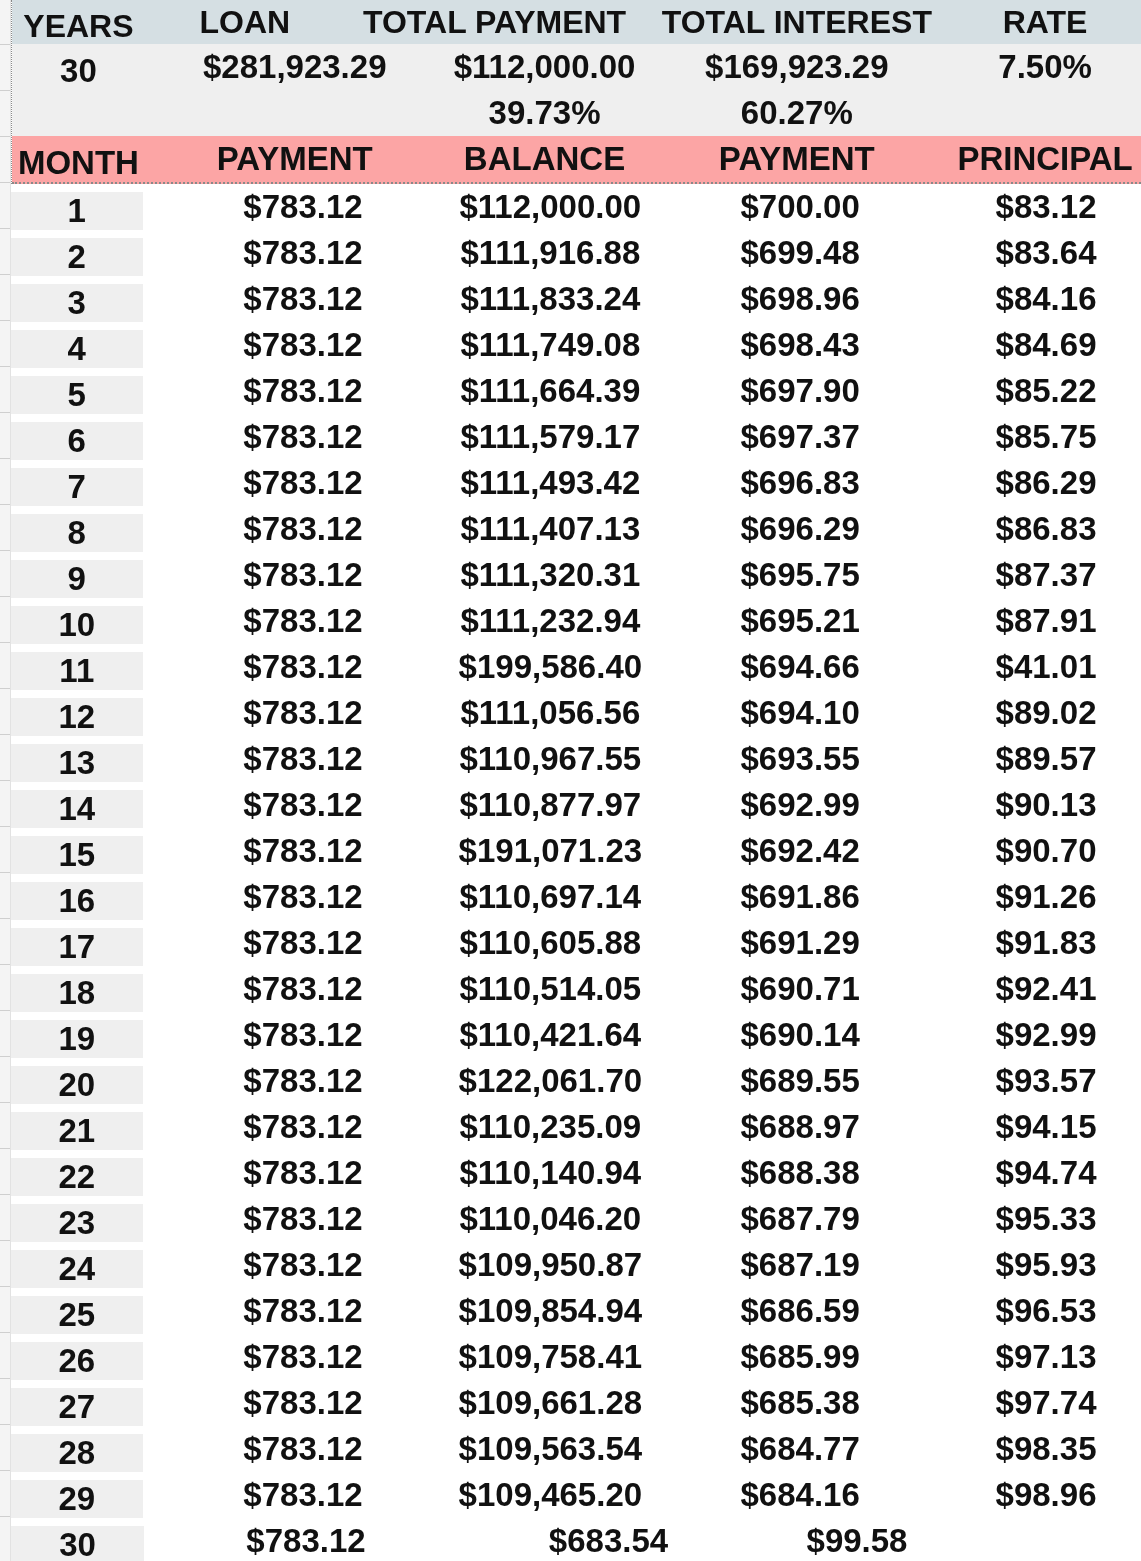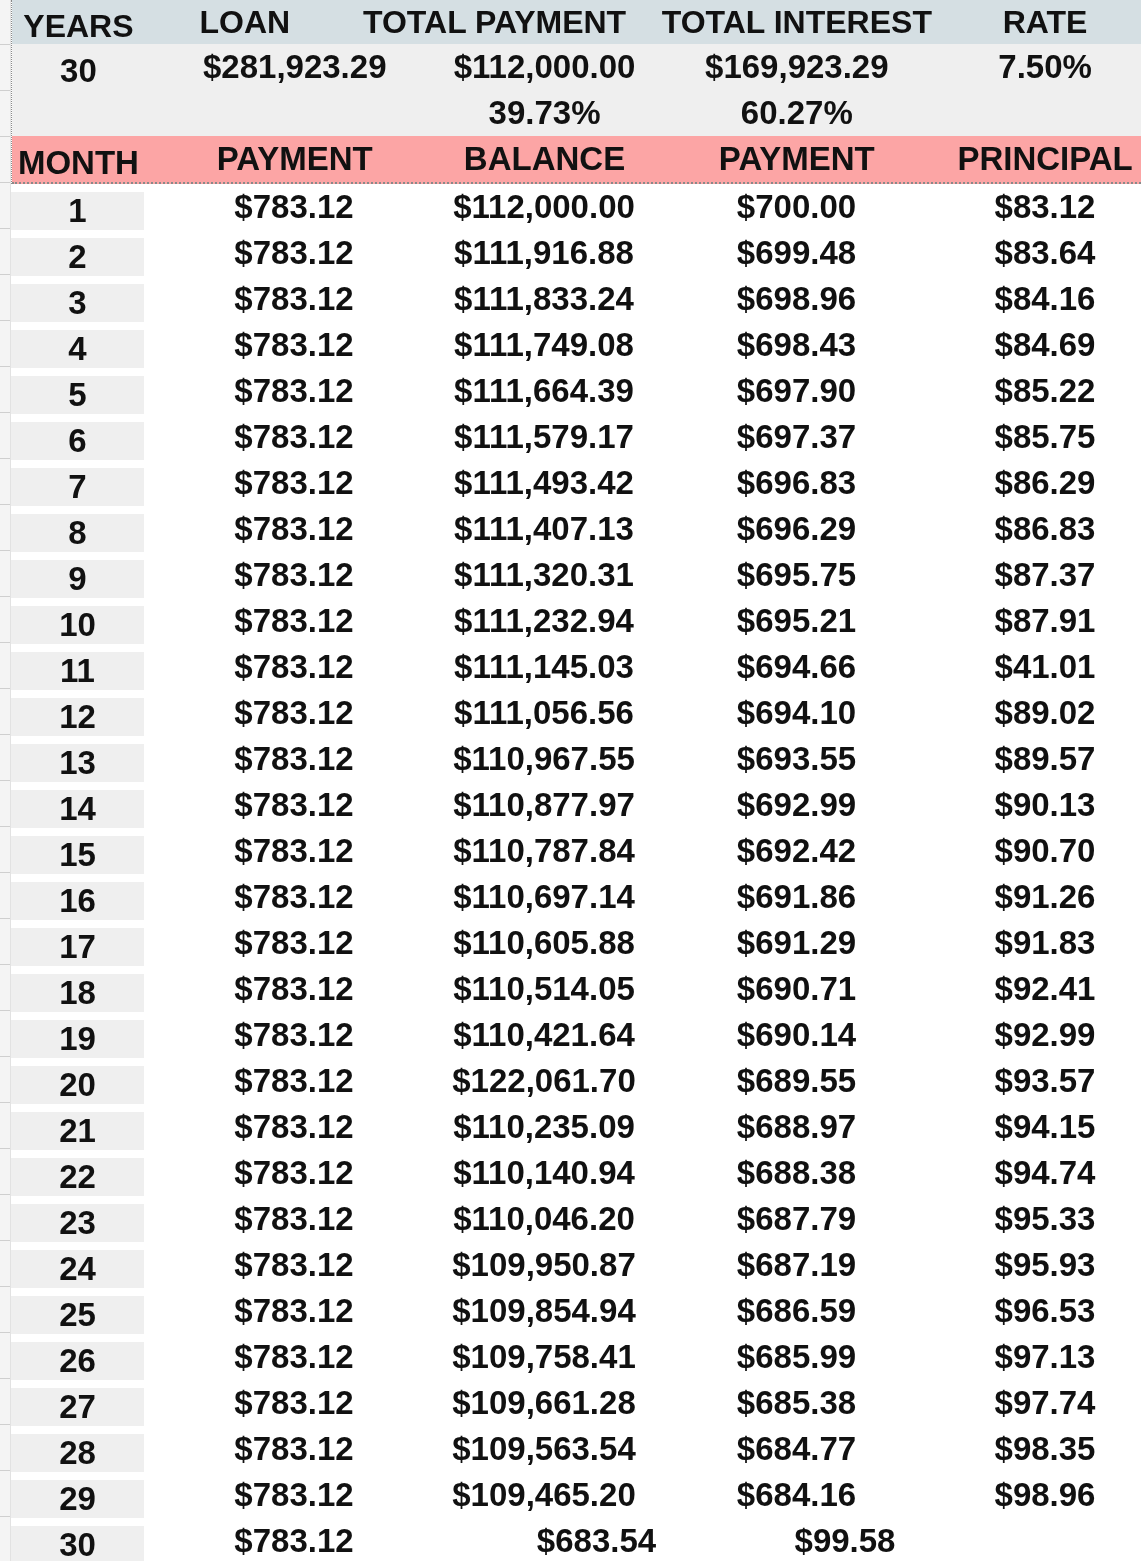--- a/index.html
+++ b/index.html
@@ -26,21 +26,21 @@
   .c0 { width: 133px; margin-top: 8px; }
   .c1 { width: 300px; }
   .c2 { width: 200px; }
   .c3 { width: 305px; }
   .c4 { width: 192px; }
   .hdr { background: #d5dfe3; height: 44px; font-size: 32px; }
   .summary { background: #efefef; }
   .colhdr { background: #fca5a5; border-bottom: 2px dotted #8a8a8a; }
   .toparea { border-left: 1px dotted #8a8a8a; }
   .data .c0 { background: #efefef; align-self: stretch; display: flex; align-items: center; justify-content: center; }
-  .data .c1 { padding-left: 0; }
+  .data .c1 { padding-left: 12px; }
   .data .c3, .data .c4 { }
 </style>
 </head>
 <body>
 
 <div class="gutter" id="gutter">
     <div class="tick" style="top: 44px;"></div>
     <div class="tick" style="top: 90px;"></div>
     <div class="tick" style="top: 136px;"></div>
     <div class="tick" style="top: 182px;"></div>
@@ -174,21 +174,21 @@
       <div class="row data">
     <div class="cell c0">10</div>
     <div class="cell c1">$783.12</div>
     <div class="cell c2">$111,232.94</div>
     <div class="cell c3">$695.21</div>
     <div class="cell c4">$87.91</div>
   </div>
       <div class="row data">
     <div class="cell c0">11</div>
     <div class="cell c1">$783.12</div>
-    <div class="cell c2">$111,145.03</div>
+    <div class="cell c2">$199,586.40</div>
     <div class="cell c3">$694.66</div>
     <div class="cell c4">$41.01</div>
   </div>
       <div class="row data">
     <div class="cell c0">12</div>
     <div class="cell c1">$783.12</div>
     <div class="cell c2">$111,056.56</div>
     <div class="cell c3">$694.10</div>
     <div class="cell c4">$89.02</div>
   </div>
@@ -202,21 +202,21 @@
       <div class="row data">
     <div class="cell c0">14</div>
     <div class="cell c1">$783.12</div>
     <div class="cell c2">$110,877.97</div>
     <div class="cell c3">$692.99</div>
     <div class="cell c4">$90.13</div>
   </div>
       <div class="row data">
     <div class="cell c0">15</div>
     <div class="cell c1">$783.12</div>
-    <div class="cell c2">$110,787.84</div>
+    <div class="cell c2">$191,071.23</div>
     <div class="cell c3">$692.42</div>
     <div class="cell c4">$90.70</div>
   </div>
       <div class="row data">
     <div class="cell c0">16</div>
     <div class="cell c1">$783.12</div>
     <div class="cell c2">$110,697.14</div>
     <div class="cell c3">$691.86</div>
     <div class="cell c4">$91.26</div>
   </div>

